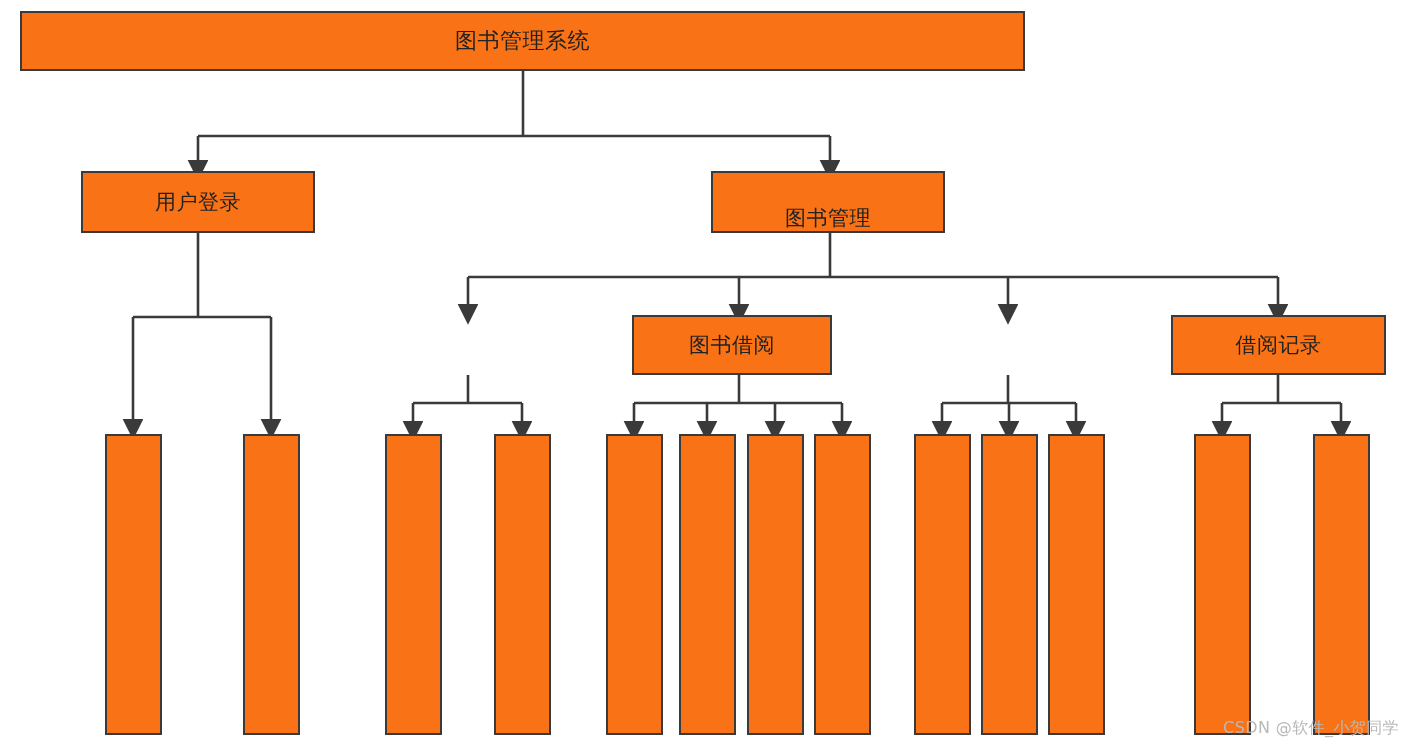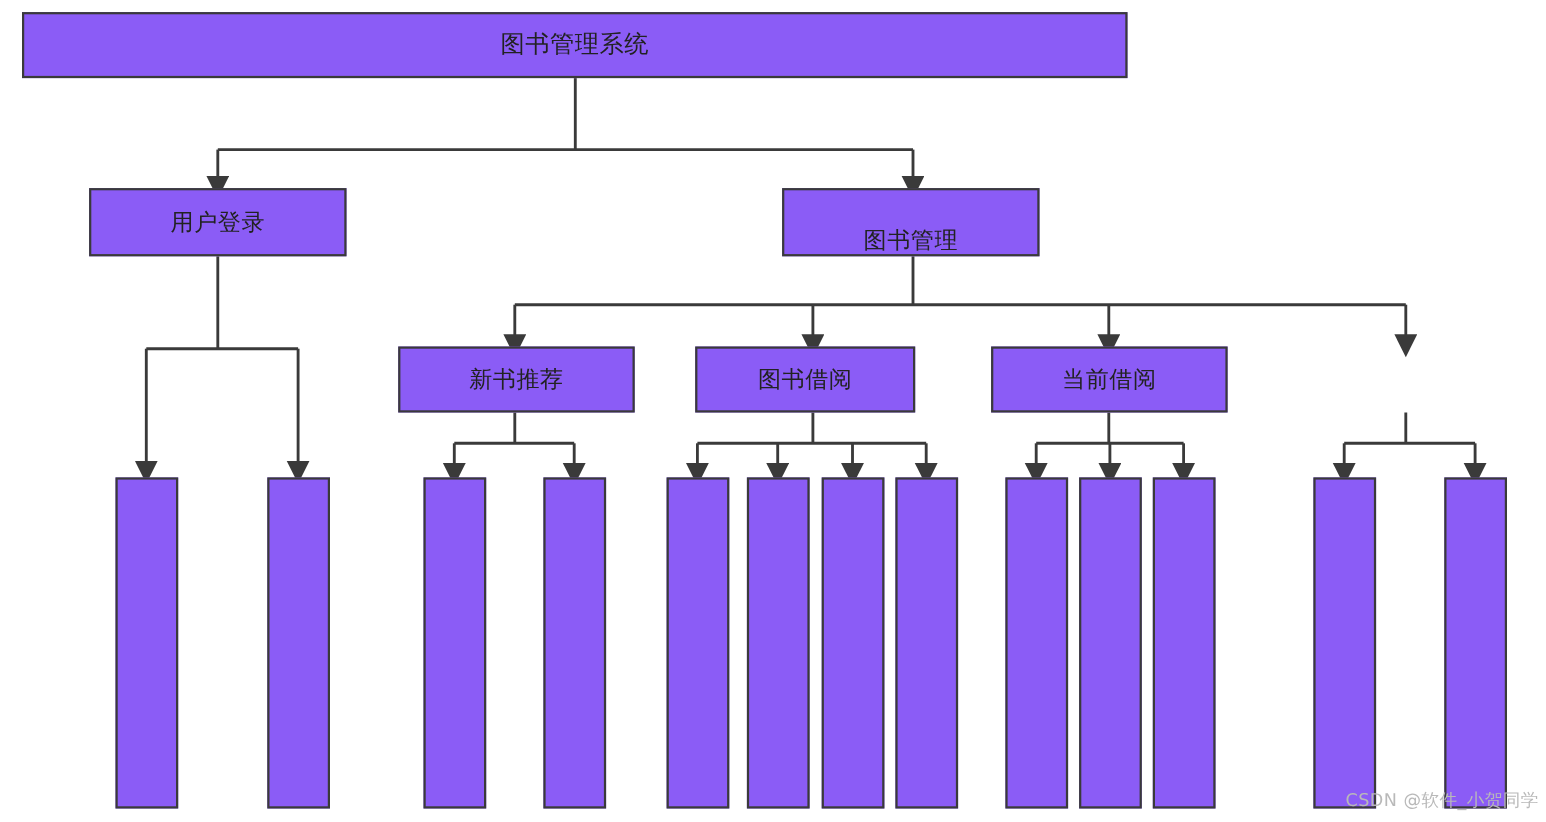--- a/index.html
+++ b/index.html
@@ -22,21 +22,21 @@
     position: absolute;
     left: 0;
     top: 0;
     width: 1405px;
     height: 747px;
   }
   .node {
     position: absolute;
     box-sizing: border-box;
     border: 2px solid #3a3a3a;
-    background: #8b5cf6;
+    background: #f97316;
     display: flex;
     align-items: center;
     justify-content: center;
     color: #222222;
     z-index: 2;
   }
   .node .lbl {
     display: block;
     text-align: center;
     line-height: 1.18;
@@ -139,28 +139,25 @@
     <span class="lbl">图书管理系统</span>
   </div>
 
   <div class="node horiz" style="left:81px; top:171px; width:234px; height:62px;">
     <span class="lbl">用户登录</span>
   </div>
   <div class="node horiz" style="left:711px; top:171px; width:234px; height:62px;align-items:flex-end;">
     <span class="lbl">图书管理</span>
   </div>
 
-  <div class="node horiz" style="left:362px; top:315px; width:215px; height:60px;">
-    <span class="lbl">新书推荐</span>
-  </div>
   <div class="node horiz" style="left:632px; top:315px; width:200px; height:60px;">
     <span class="lbl">图书借阅</span>
   </div>
-  <div class="node horiz" style="left:901px; top:315px; width:215px; height:60px;">
-    <span class="lbl">当前借阅</span>
+  <div class="node horiz" style="left:1171px; top:315px; width:215px; height:60px;">
+    <span class="lbl">借阅记录</span>
   </div>
 
   <div class="node vert" style="left:105px; top:434px; width:57px; height:301px;">
     <span class="lbl">用户登录</span>
   </div>
   <div class="node vert" style="left:243px; top:434px; width:57px; height:301px;">
     <span class="lbl">注销登录</span>
   </div>
 
   <div class="node vert" style="left:385px; top:434px; width:57px; height:301px;">

